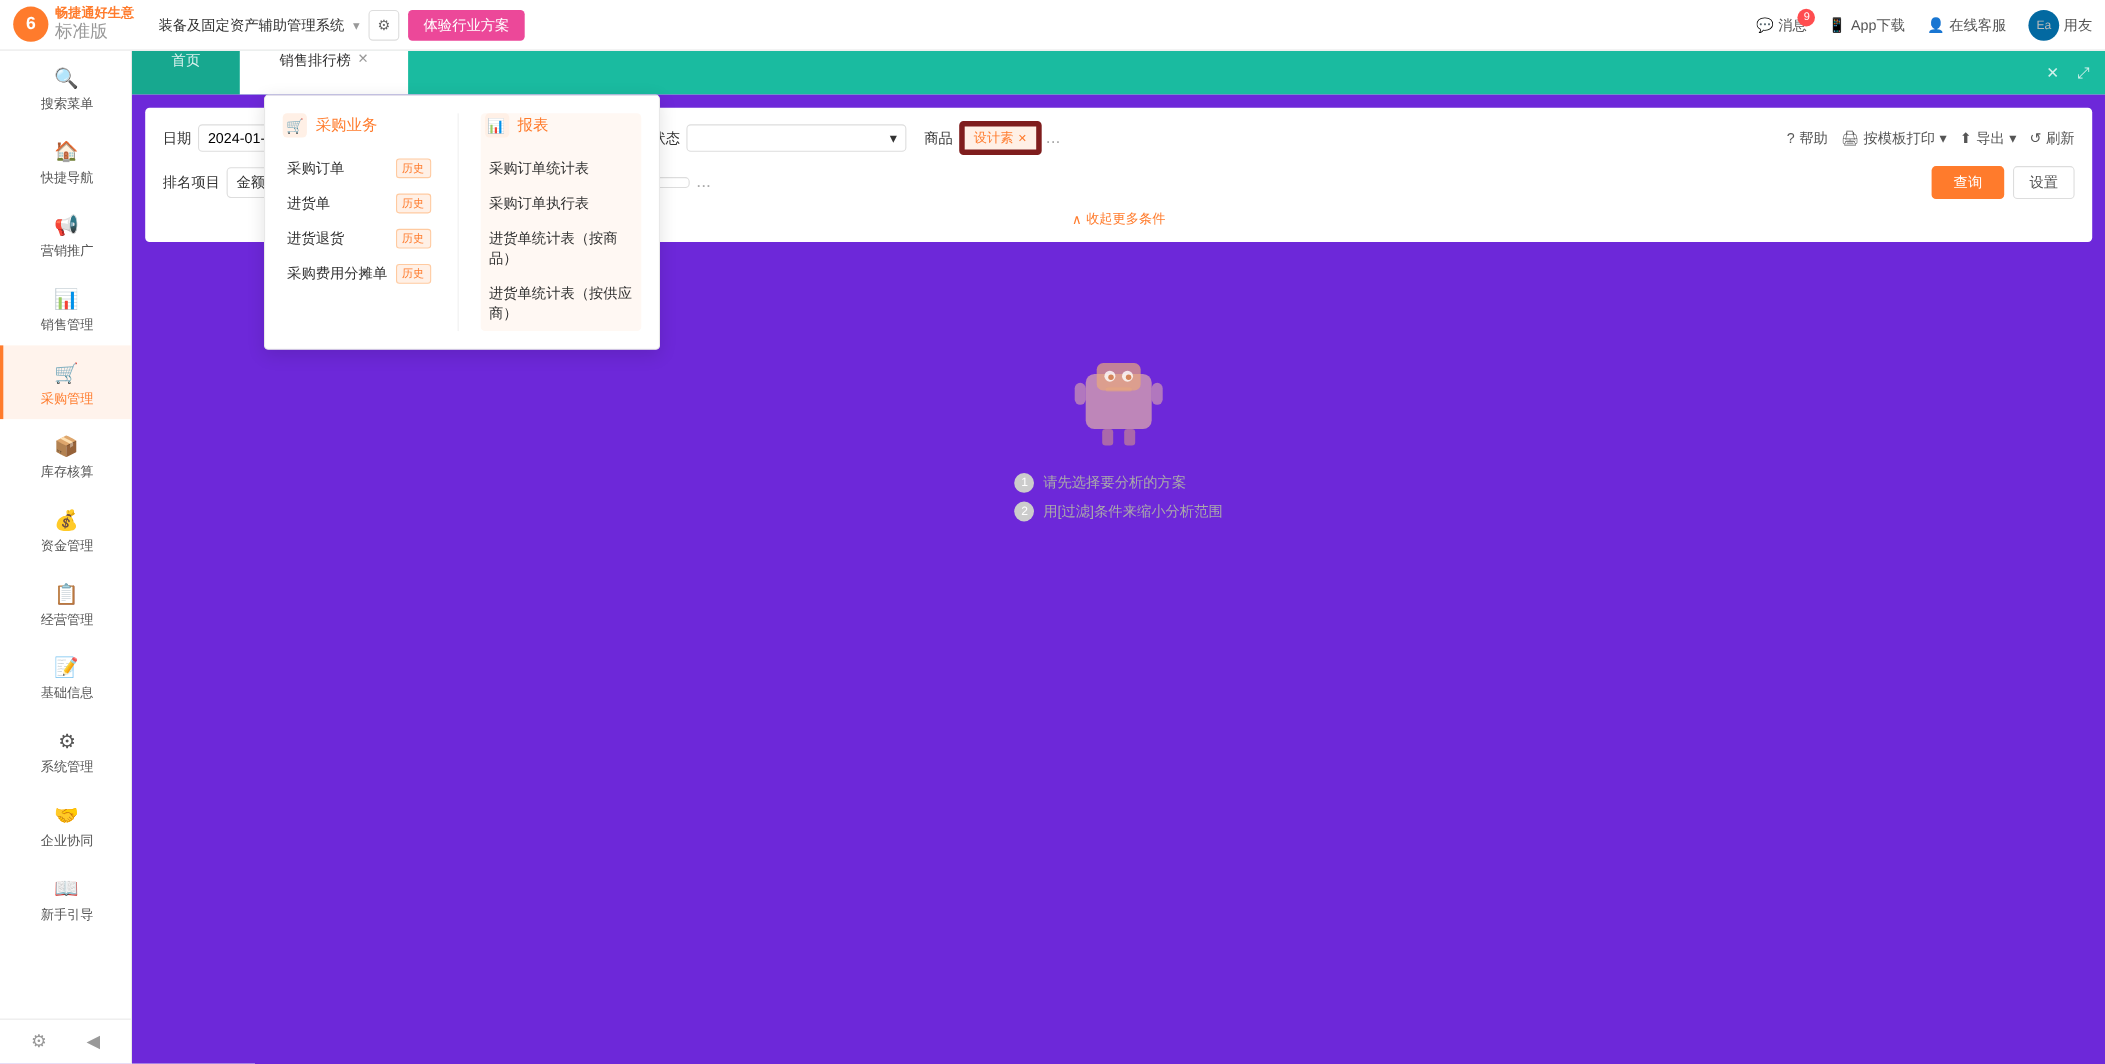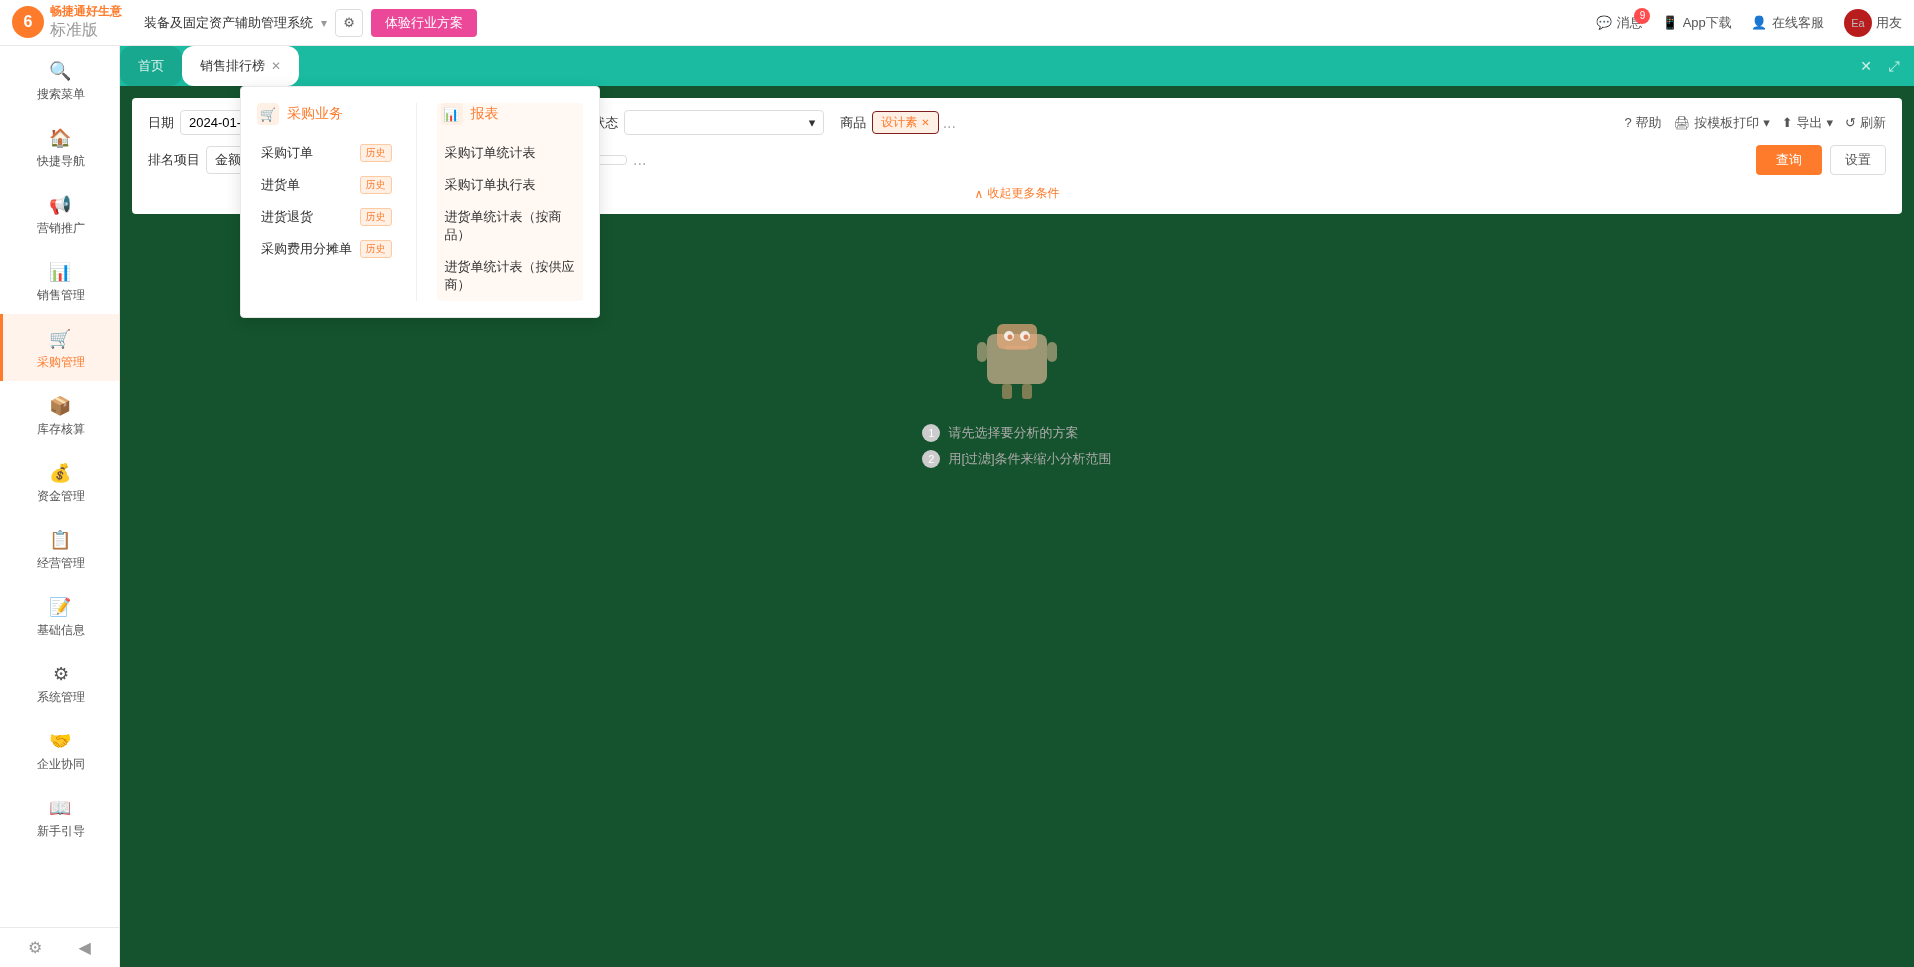--- a/index.html
+++ b/index.html
@@ -91,21 +91,21 @@
       border-radius: 10px;
       font-size: 10px;
       padding: 0 4px;
       min-width: 16px;
       height: 16px;
       line-height: 16px;
       text-align: center;
     }
     .user-avatar {
       width: 28px; height: 28px;
-      background: #b91c1c;
+      background: #0369a1;
       border-radius: 50%;
       display: flex; align-items: center; justify-content: center;
       color: #999;
       font-size: 14px;
     }
 
     
     .main-layout {
       display: flex;
       flex: 1;
@@ -166,27 +166,26 @@
     
     .tab-bar {
       height: 40px;
       background: #1abba0;
       display: flex;
       align-items: stretch;
       flex-shrink: 0;
     }
     .tab-item {
       display: flex;
-      align-items: center;
-      padding: 0 18px;
+      align-items: flex-start;
+      padding: 0 36px;
       font-size: 13px;
       cursor: pointer;
       color: rgba(255,255,255,0.85);
       gap: 6px;
-      border-radius: 12px;
     }
     .tab-item.home {
       background: rgba(0,0,0,0.1);
     }
     .tab-item.active {
       background: #fff;
       color: #333;
     }
     .tab-item .close-btn {
       font-size: 12px;
@@ -204,21 +203,21 @@
       width: 24px; height: 24px;
       display: flex; align-items: center; justify-content: center;
       color: rgba(255,255,255,0.8);
       cursor: pointer;
       font-size: 14px;
     }
 
     
     .page-content {
       flex: 1;
-      background: #14532d;
+      background: #6d28d9;
       padding: 12px;
       overflow-y: auto;
       position: relative;
     }
 
     
     .filter-panel {
       background: #fff;
       border-radius: 4px;
       padding: 12px 16px;
@@ -273,21 +272,21 @@
       border-radius: 3px;
       font-size: 12px;
       color: #666;
       cursor: pointer;
       border: 1px solid transparent;
     }
     .date-shortcut.active { color: #ff7b2c; border-color: #ff7b2c; }
     .tag-item {
       display: flex; align-items: center; gap: 4px;
       background: #fff0e6;
-      border: 1px solid #7f1d1d;
+      border: 5px solid #7f1d1d;
       border-radius: 4px;
       padding: 2px 8px;
       font-size: 12px;
       color: #ff7b2c;
     }
     .tag-close { cursor: pointer; font-size: 10px; color: #ff7b2c; }
     .more-conditions {
       display: flex; align-items: center; gap: 4px;
       color: #ff7b2c; font-size: 12px; cursor: pointer;
       margin: 0 auto;

